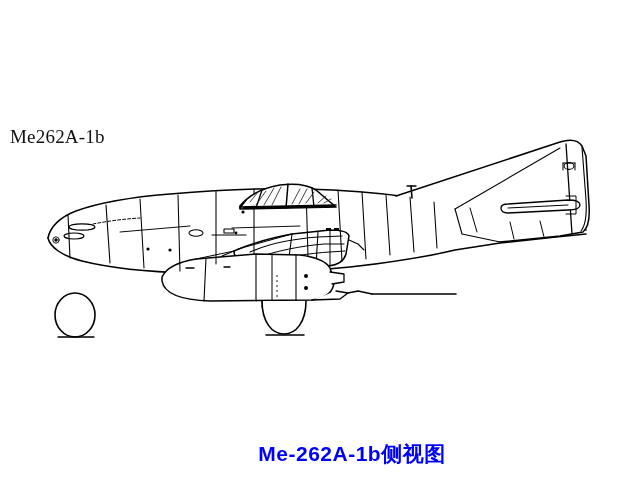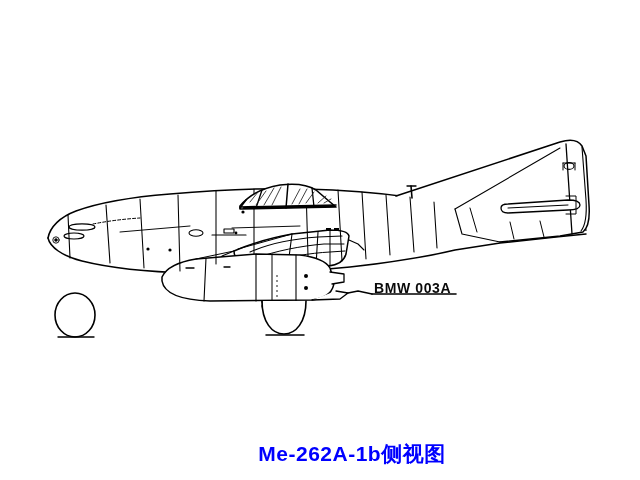--- a/index.html
+++ b/index.html
@@ -279,18 +279,18 @@
       </g>
 
       <g>
         <path d="M 372,294 L 456,294" stroke-width="1.6"></path>
         <path d="M 372,294 L 358,291 L 348,293" stroke-width="1.3"></path>
       </g>
 
     </g>
   </svg>
 
-
-  <div class="label-engine">BMW 003A</div>
+  <div class="label-serif">Me262A-1b</div>
+
 
   <div class="caption">Me-262A-1b侧视图</div>
 
 </div>
 
 </body></html>

